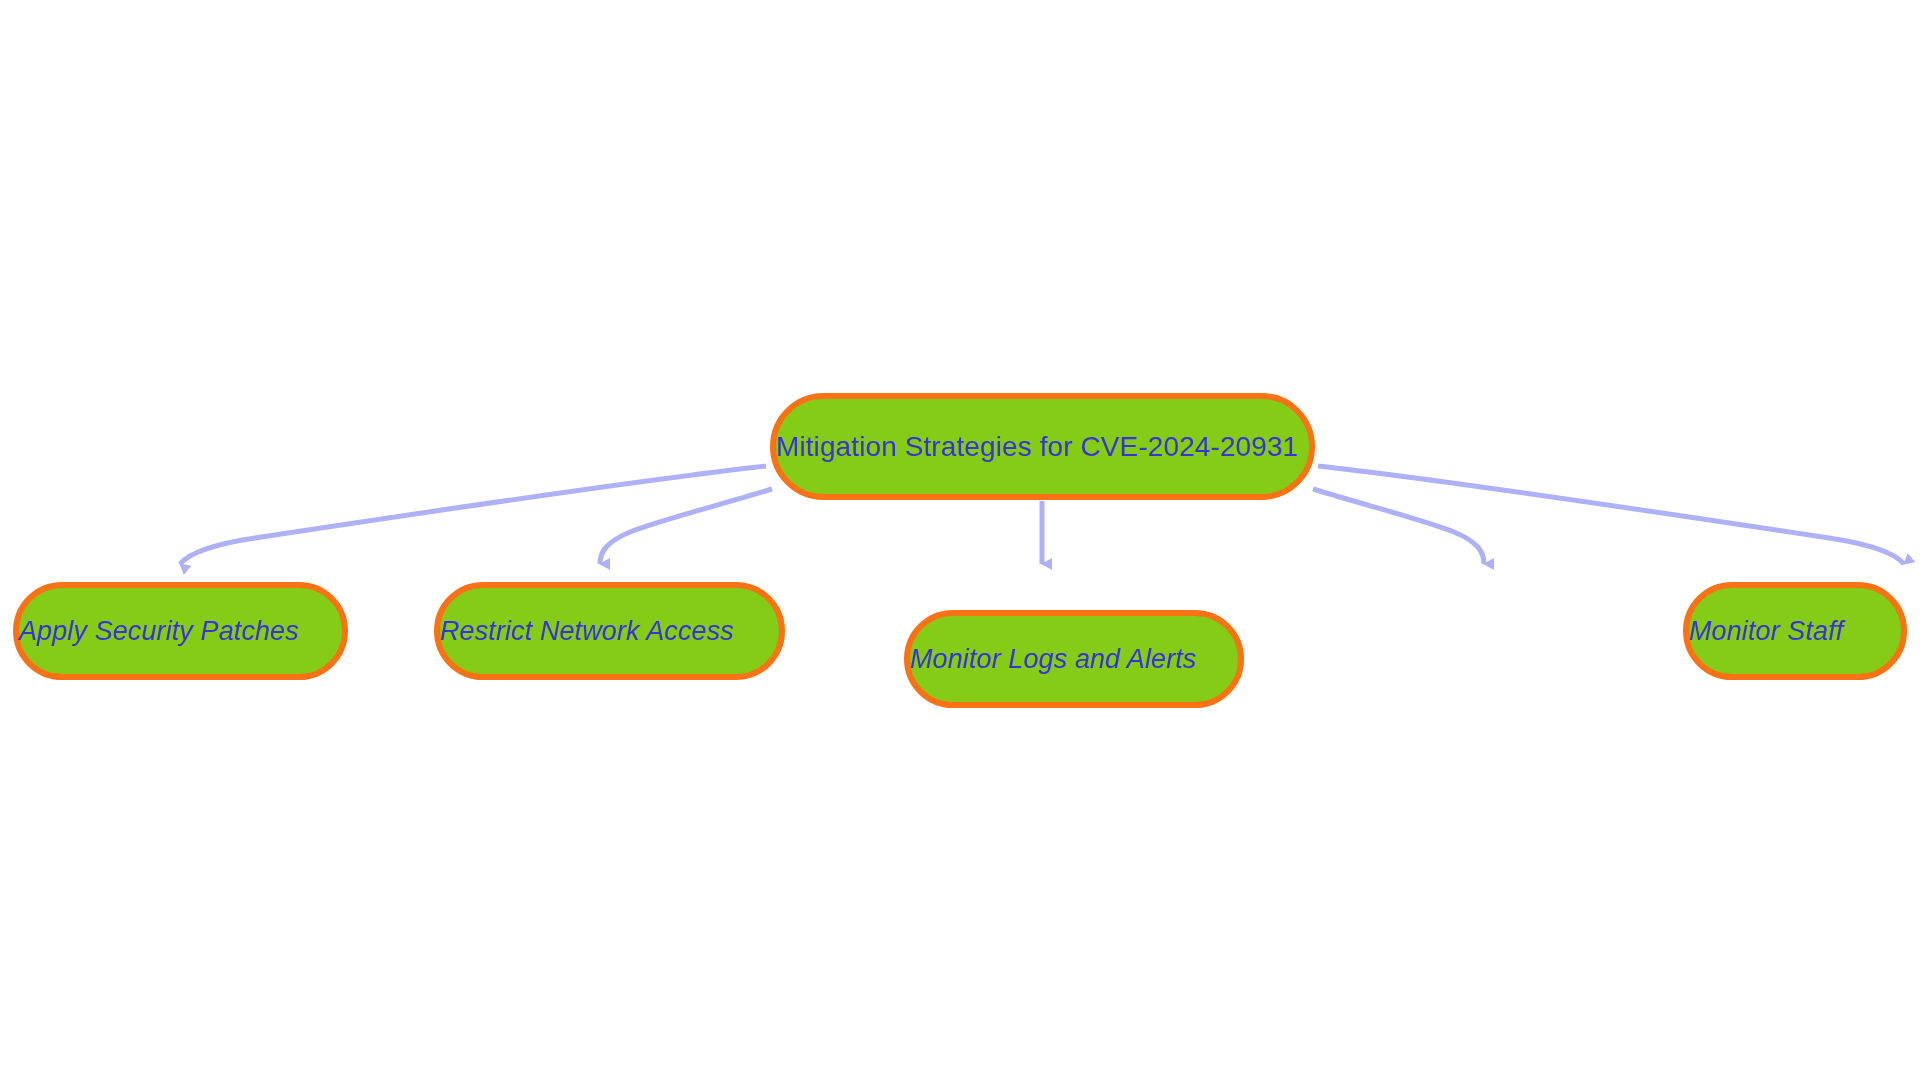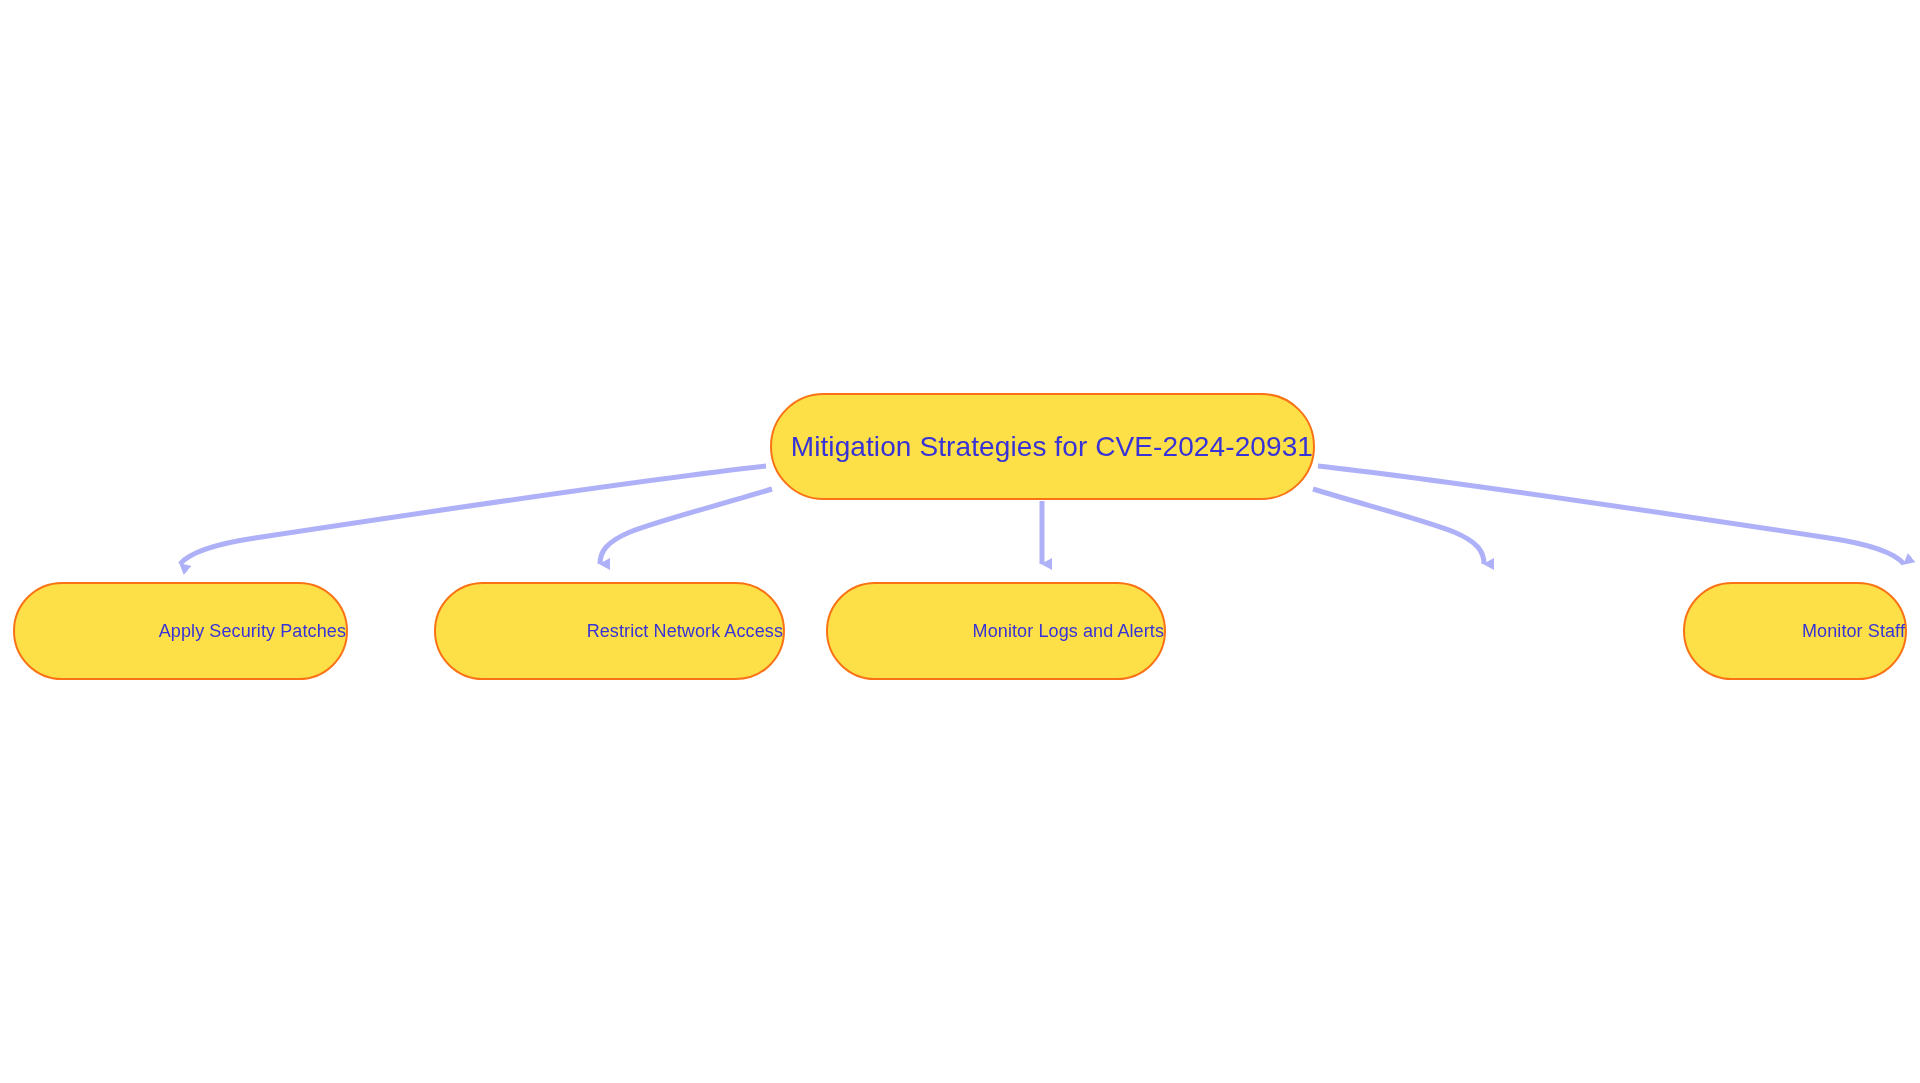--- a/index.html
+++ b/index.html
@@ -26,23 +26,23 @@
     top: 0;
     width: 1920px;
     height: 1083px;
     pointer-events: none;
   }
   .node {
     position: absolute;
     box-sizing: border-box;
     display: flex;
     align-items: center;
-    justify-content: flex-end;
-    background: #fde047;
-    border: 2px solid #f97316;
+    justify-content: flex-start;
+    background: #84cc16;
+    border: 6px solid #f97316;
     border-radius: 999px;
     white-space: nowrap;
   }
   .node-label {
     color: #3733d6;
     font-family: "Liberation Sans", sans-serif;
     font-weight: 400;
     letter-spacing: 0.1px;
   }
   #node-root {
@@ -52,25 +52,26 @@
     height: 107px;
   }
   #node-root .node-label {
     font-size: 28px;
   }
   .node-leaf {
     top: 582px;
     height: 98px;
   }
   .node-leaf .node-label {
-    font-size: 18px;
+    font-size: 27px;
+    font-style: italic;
   }
   #node-leaf-0 { left: 13px;   width: 335px; }
   #node-leaf-1 { left: 434px;  width: 351px; }
-  #node-leaf-2 { left: 826px;  width: 340px; }
+  #node-leaf-2 { left: 904px;  width: 340px; margin-top: 28px; }
   #node-leaf-3 { left: 1295px; width: 297px; }
   #node-leaf-4 { left: 1683px; width: 224px; }
 </style>
 </head>
 <body>
 
 <div id="diagram-canvas">
 
   <svg id="edge-layer" viewBox="0 0 1920 1083" width="1920" height="1083" xmlns="http://www.w3.org/2000/svg">
     <defs>

